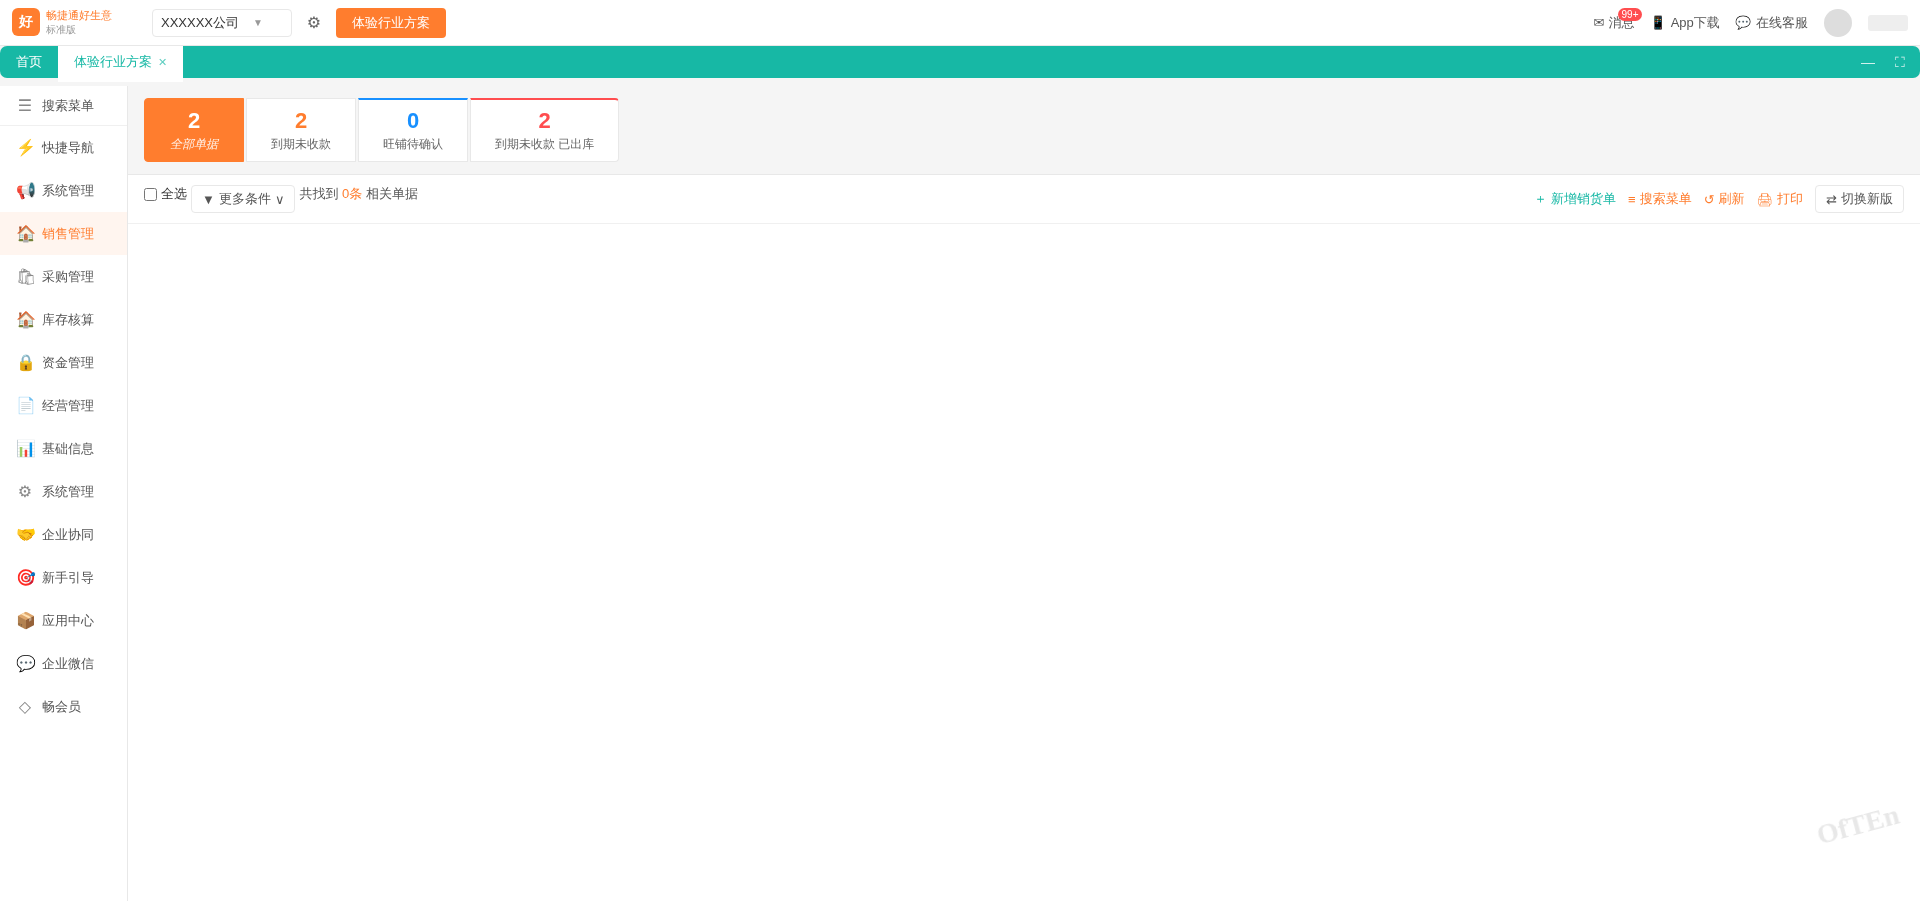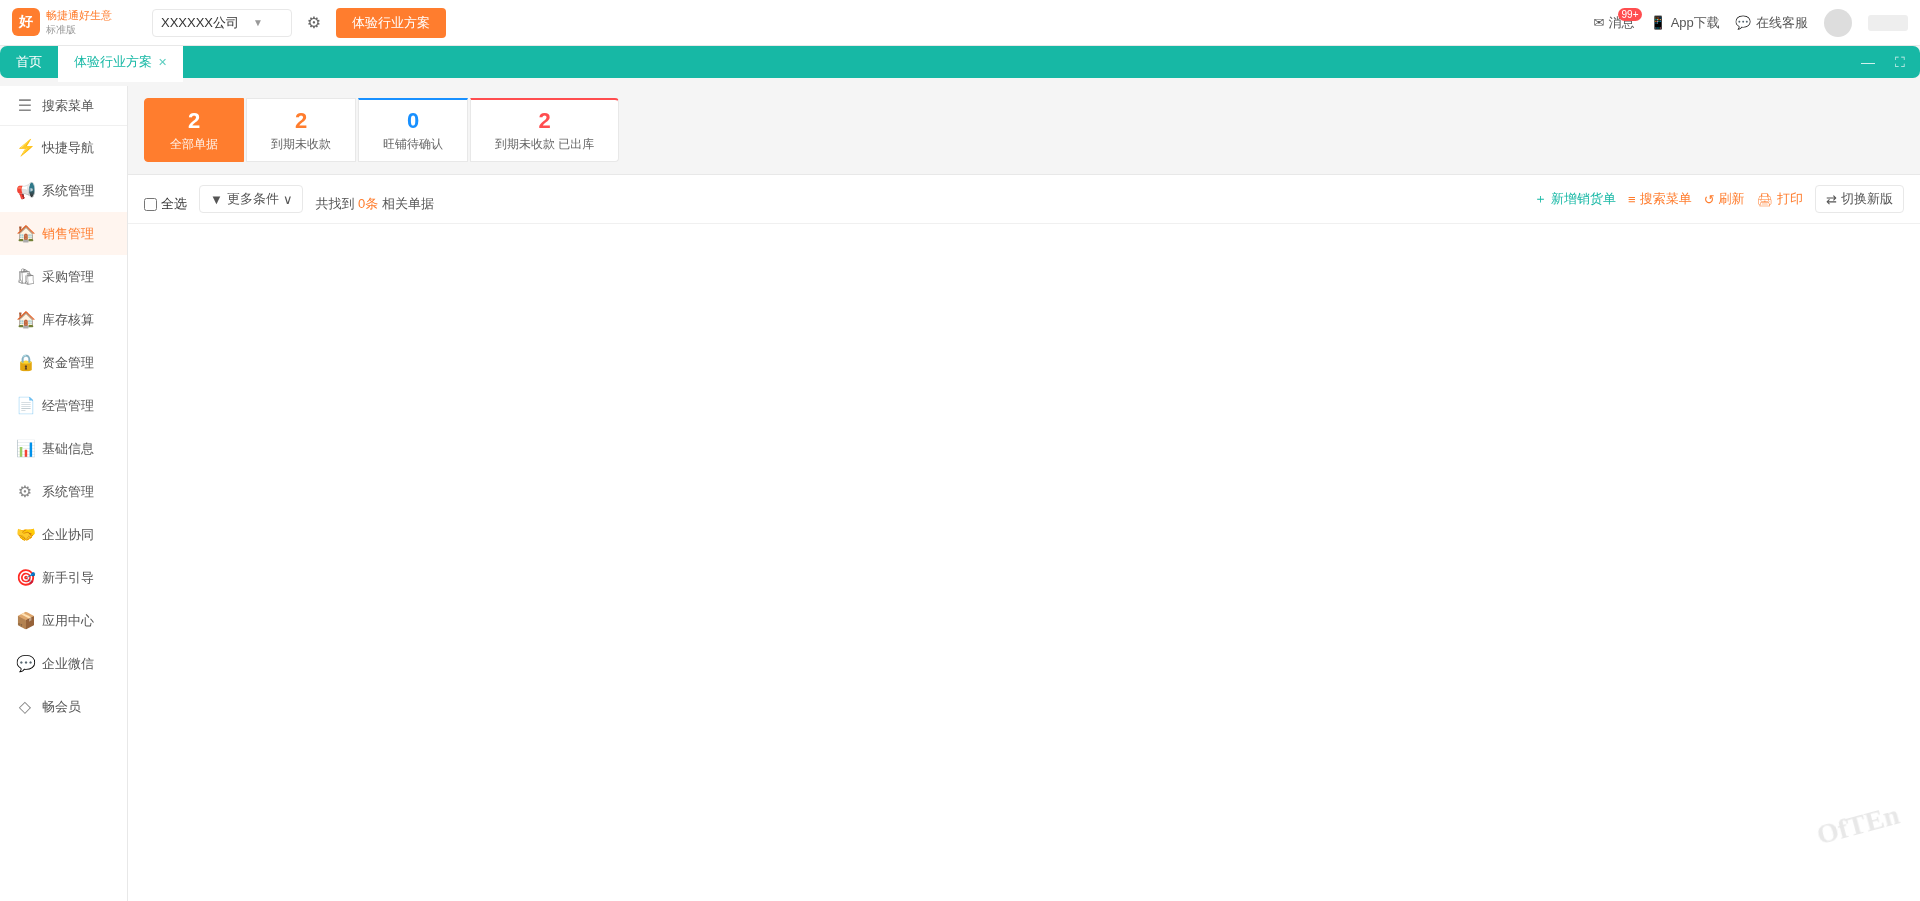--- a/index.html
+++ b/index.html
@@ -246,28 +246,28 @@
     .stat-number {
       font-size: 22px;
       font-weight: bold;
       line-height: 1.2;
     }
     .stat-number.orange { color: #ff7d2e; }
     .stat-number.blue { color: #1890ff; }
     .stat-number.red { color: #ff4d4f; }
     .stat-number.white { color: #fff; }
     .stat-label { font-size: 12px; color: #666; margin-top: 2px; }
-    .stat-label.white { color: rgba(255,255,255,0.9); }
+    .stat-label.white { color: rgba(255,255,255,0.9); font-style: italic; }
 
     
     .toolbar {
       display: flex;
-      align-items: flex-end;
+      align-items: flex-start;
       padding: 10px 16px;
-      gap: 12px;
+      gap: 4px;
       border-bottom: 1px solid #f0f0f0;
       background: #fff;
     }
     .checkbox-label {
       display: flex;
       align-items: center;
       gap: 4px;
       font-size: 13px;
     }
     .filter-btn {

